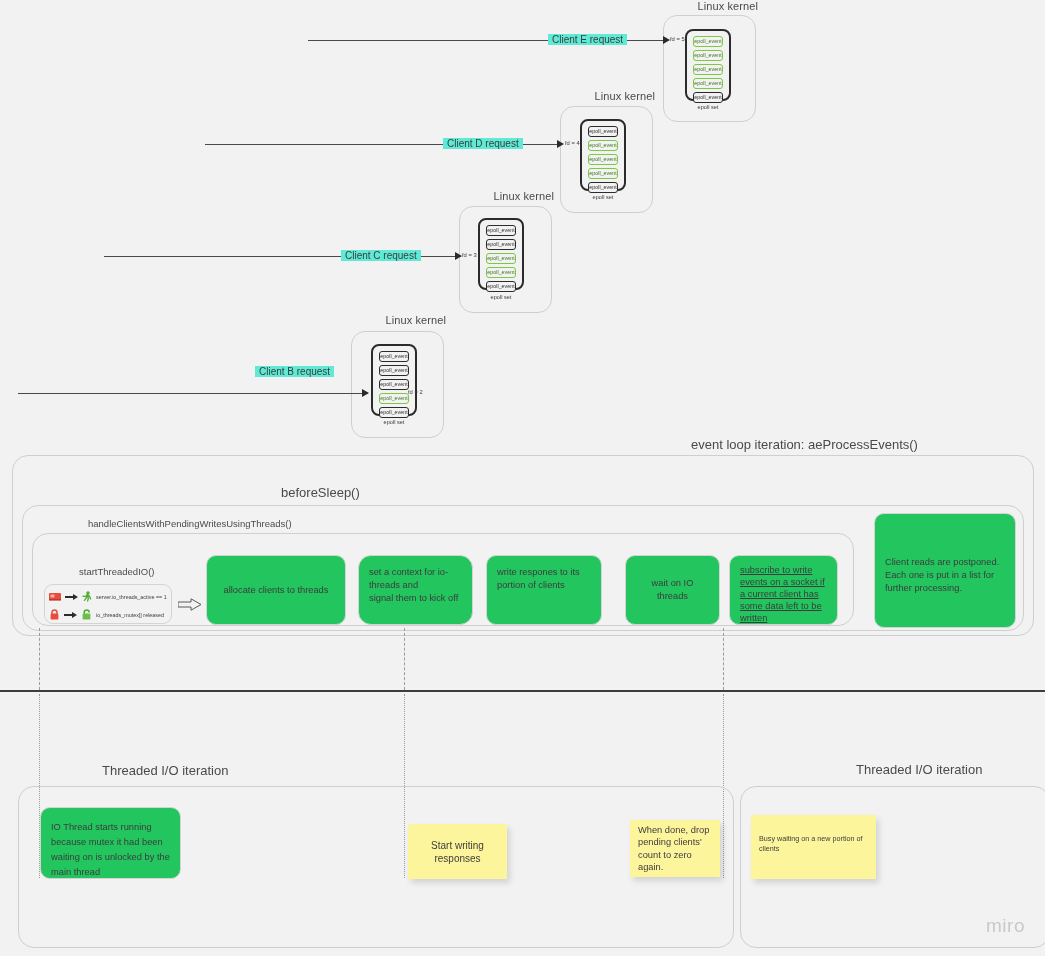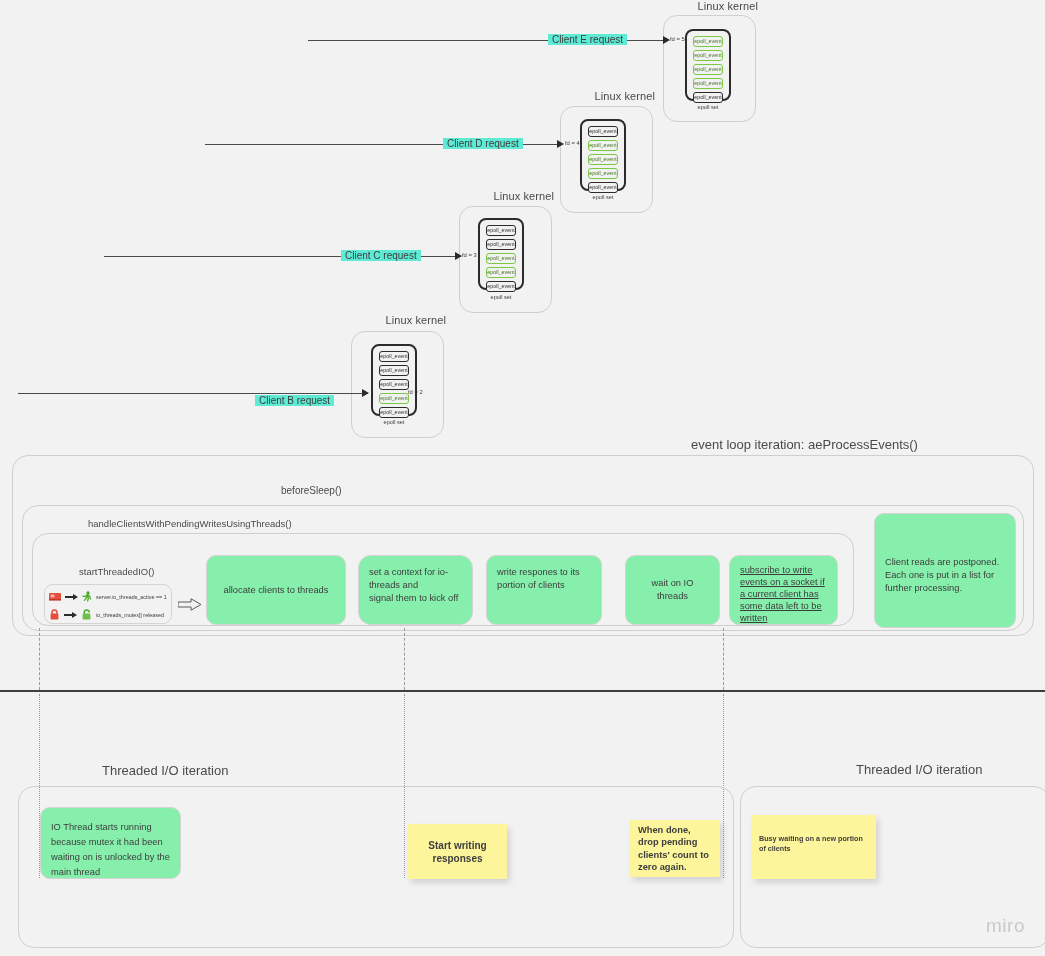--- a/index.html
+++ b/index.html
@@ -107,21 +107,21 @@
   .frame-title {
     position: absolute;
     font-size: 13px;
     color: #4a4a4a;
     white-space: nowrap;
   }
   .node {
     position: absolute;
     border: 1px solid #d4d4d4;
     border-radius: 10px;
-    background: #86efac;
+    background: #22c55e;
     box-sizing: border-box;
     display: flex;
     align-items: center;
     font-size: 9.3px;
     line-height: 13px;
     color: #3d3d3d;
     padding: 16px 10px;
   }
   .node.center { justify-content: center; text-align: center; }
   .stacked::before,
@@ -195,21 +195,20 @@
     position: absolute;
     background: #fdf59c;
     box-sizing: border-box;
     display: flex;
     align-items: center;
     justify-content: center;
     text-align: center;
     color: #3d3d3d;
     box-shadow: 3px 4px 6px rgba(0,0,0,0.13);
     padding: 24px 8px;
-    font-weight: bold;
   }
   .sticky.left-align {
     justify-content: flex-start;
     text-align: left;
   }
 
   .miro-logo {
     position: absolute;
     font-size: 19px;
     color: #c9c9c9;
@@ -270,27 +269,27 @@
 <div class="epoll-set" style="left:371px; top:344px; width:46px; height:72px;">
   <div class="epoll-event">epoll_event</div>
   <div class="epoll-event">epoll_event</div>
   <div class="epoll-event">epoll_event</div>
   <div class="epoll-event green">epoll_event</div>
   <div class="epoll-event">epoll_event</div>
 </div>
 <div class="epoll-label" style="left:371px; top:419px; width:46px;">epoll set</div>
 <div class="arrow-line" style="left:18px; top:393px; width:350px;"></div>
 <div class="arrow-head" style="left:362px; top:389px;"></div>
-<div class="arrow-label" style="left:255px; top:395px;">Client B request</div>
+<div class="arrow-label" style="left:255px; top:366px;">Client B request</div>
 <div class="fd-label" style="left:408px; top:389px;">fd = 2</div>
 
 <div class="frame-title" style="left:691px; top:437px;">event loop iteration: aeProcessEvents()</div>
 <div class="frame" style="left:12px; top:455px; width:1022px; height:181px;"></div>
 
-<div class="frame-title" style="left:281px; top:485px; font-size:10px;">beforeSleep()</div>
+<div class="frame-title" style="left:281px; top:485px; font-size:13px;">beforeSleep()</div>
 <div class="frame" style="left:22px; top:505px; width:1002px; height:126px;"></div>
 
 <div class="frame-title" style="left:88px; top:518px; font-size:9.5px;">handleClientsWithPendingWritesUsingThreads()</div>
 <div class="frame stacked" style="left:32px; top:533px; width:822px; height:93px;"></div>
 
 <div class="frame-title" style="left:79px; top:566px; font-size:9.5px;">startThreadedIO()</div>
 <div class="sti-box" style="left:44px; top:584px; width:128px; height:40px;"></div>
 <div class="sti-row" style="left:49px; top:591px;">
   <span>
     <svg width="12" height="9" viewBox="0 0 12 9">

